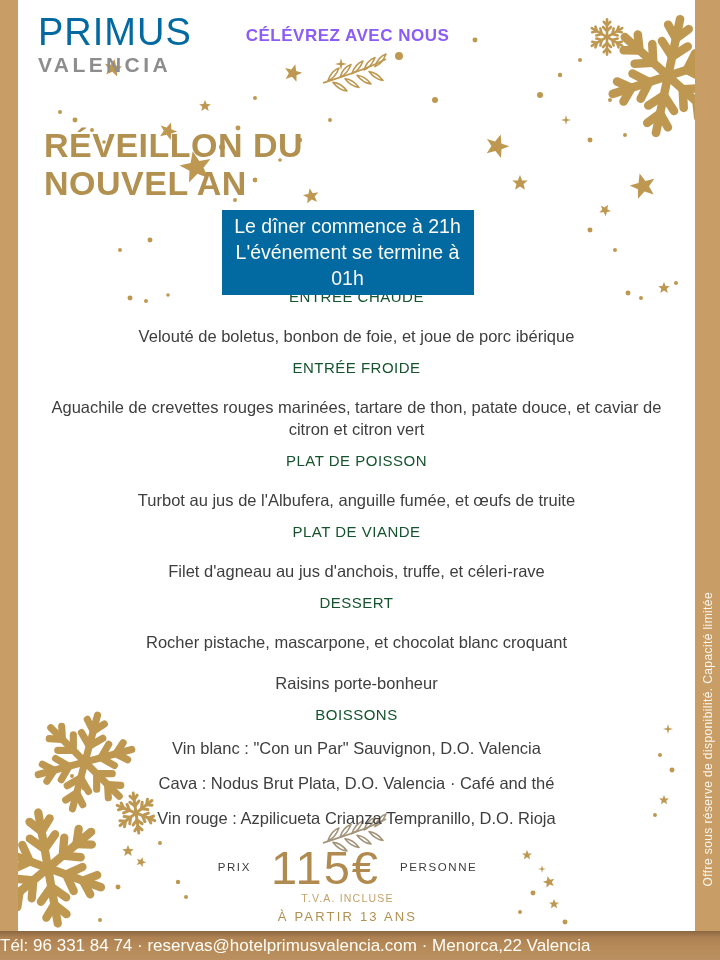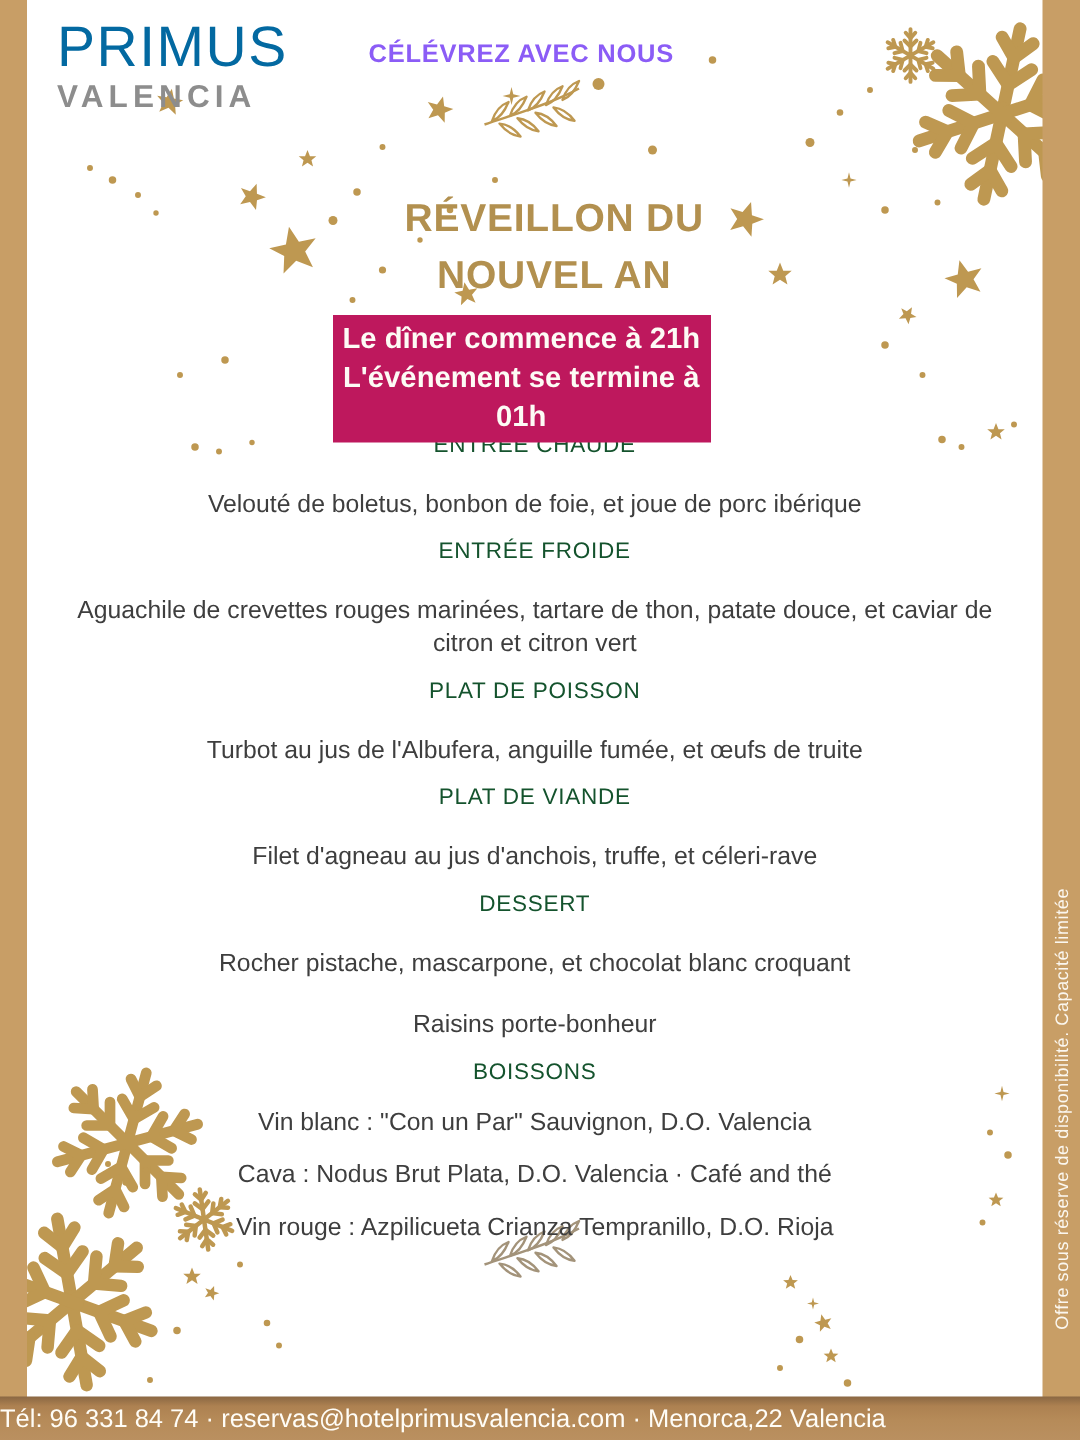--- a/index.html
+++ b/index.html
@@ -18,28 +18,28 @@
   .brand { position:absolute; left:38px; top:13px; line-height:1; }
   .brand .primus { font-size:38px; font-weight:400; color:#0369a1; letter-spacing:1px; }
   .brand .valencia { font-size:21px; font-weight:700; color:#8d8d8d; letter-spacing:3.4px; margin-top:3px; }
 
   .tagline {
     position:absolute; left:0; right:25px; top:26px; text-align:center;
     font-size:17px; font-weight:700; color:#8b5cf6; letter-spacing:.5px;
   }
 
   .title {
-    position:absolute; left:0; right:25px; top:126px; text-align:center;
-    font-size:26px; font-weight:700; color:#B2904F; line-height:38px; letter-spacing:.5px;padding-left:44px;
+    position:absolute; left:0; right:25px; top:126px; 
+    font-size:34px; font-weight:700; color:#B2904F; line-height:38px; letter-spacing:.5px;padding-left:44px;
   }
 
   .banner {
     position:absolute; left:0; right:25px; top:210px; margin:0 auto; width:252px;
-    background:#be185d; color:#FDFBF5; text-align:center;
-    font-size:19.5px; font-weight:700; line-height:26px; padding:3px 0 4px;
+    background:#0369a1; color:#FDFBF5; text-align:center;
+    font-size:19.5px; font-weight:400; line-height:26px; padding:3px 0 4px;
     z-index:4;
   }
 
   .menu { position:absolute; left:18px; right:25px; top:276px; text-align:center; }
   .menu h3 {
     font-size:15px; font-weight:400; color:#14532d; letter-spacing:.5px;
     margin:12px 0 0; line-height:18px;
   }
   .menu .mi {
     font-size:16.5px; font-weight:400; color:#3e3e3e;
@@ -226,20 +226,29 @@
     <h3>DESSERT</h3>
     <p class="mi">Rocher pistache, mascarpone, et chocolat blanc croquant</p>
     <p class="mi">Raisins porte-bonheur</p>
 
     <h3>BOISSONS</h3>
     <p class="mi drink">Vin blanc : "Con un Par" Sauvignon, D.O. Valencia</p>
     <p class="mi drink">Cava : Nodus Brut Plata, D.O. Valencia · Café and thé</p>
     <p class="mi drink">Vin rouge : Azpilicueta Crianza Tempranillo, D.O. Rioja</p>
   </div>
 
+  <div class="price">
+    <div class="price-row">
+      <span class="price-side">PRIX</span>
+      <span class="price-amount">115€</span>
+      <span class="price-side">PERSONNE</span>
+    </div>
+    <div class="tax-note">T.V.A. INCLUSE</div>
+    <div class="age-note">À PARTIR 13 ANS</div>
+  </div>
 
 </div>
 
 <div class="side-bar left"></div>
 <div class="side-bar right"></div>
 
 <div class="side-note">
   <span>Offre sous réserve de disponibilité. Capacité limitée</span>
 </div>
 

